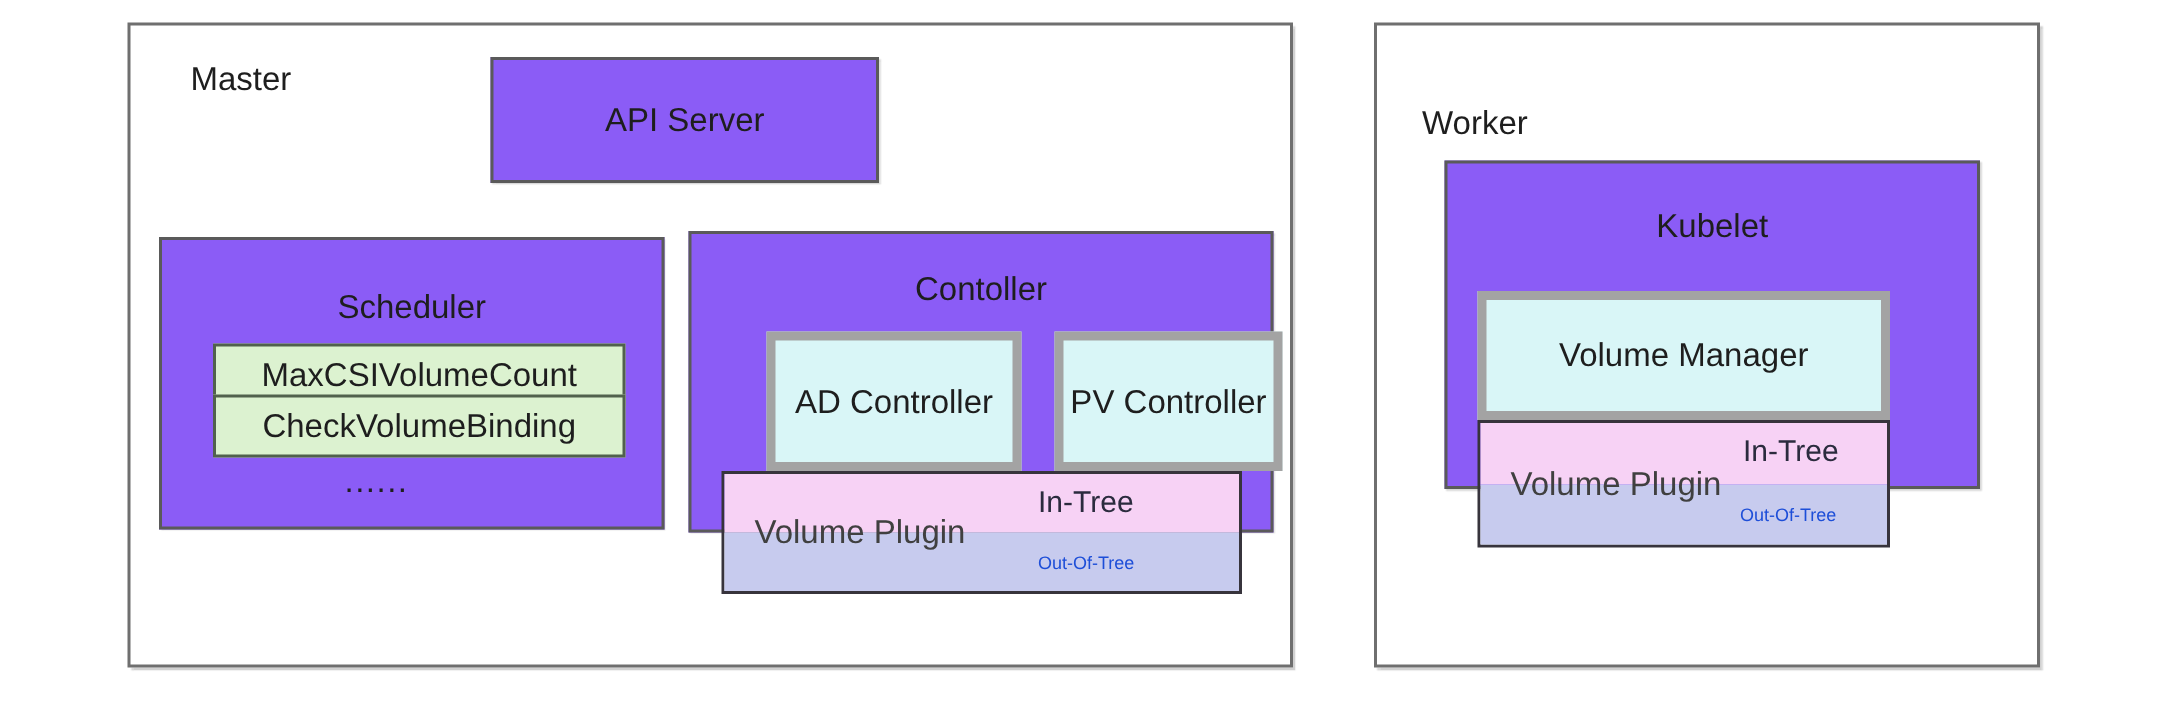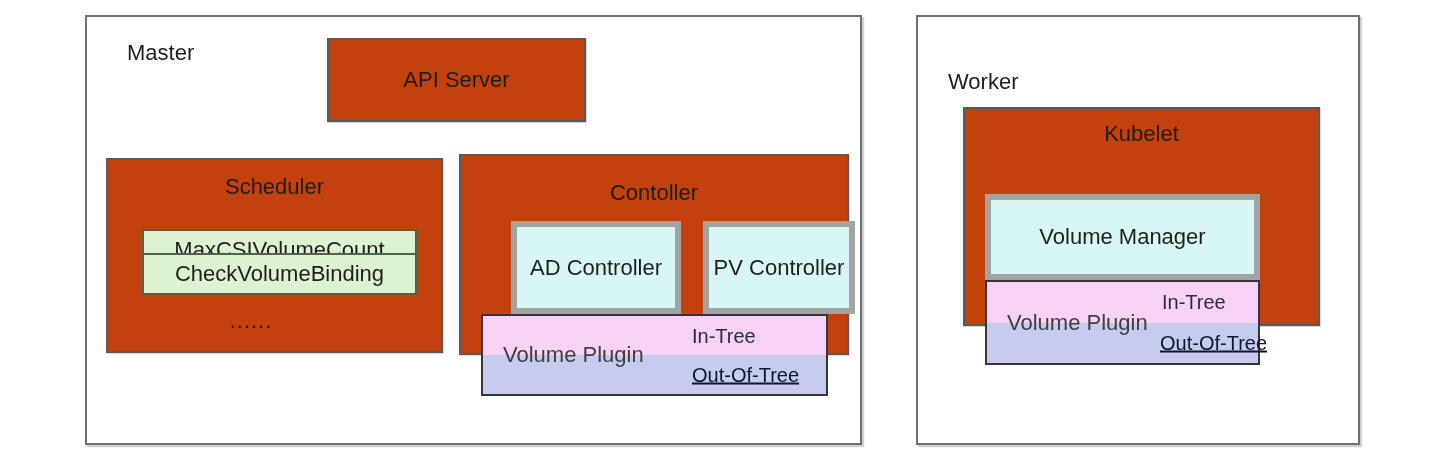--- a/index.html
+++ b/index.html
@@ -15,21 +15,21 @@
 
   
   .outer {
     background:#ffffff;
     border:2px solid #6f6f6f;
     box-shadow:2px 2px 1px rgba(0,0,0,0.18);
     z-index:1;
   }
   
   .inner {
-    background:#c2410c;
+    background:#8b5cf6;
     border:2px solid #5a5a5a;
     box-shadow:1px 1px 1px rgba(0,0,0,0.15);
     z-index:2;
   }
   .node-label { position:absolute; font-size:22px; z-index:3; }
   .box-title { text-align:center; font-size:22px; }
 
   .center { display:flex; align-items:center; justify-content:center; }
 
   .cyan {
@@ -56,46 +56,46 @@
   .vp-label {
     position:absolute; left:20px; top:50%; transform:translateY(-50%);
     font-size:22px; color:#404040; z-index:6; white-space:nowrap;
   }
   .vp-intree {
     position:absolute; top:25%; transform:translateY(-50%);
     font-size:20px; color:#2b2b3e; z-index:6; white-space:nowrap;
   }
   .vp-outtree {
     position:absolute; top:75%; transform:translateY(-50%);
-    font-size:20px; color:#0f172a; z-index:6; white-space:nowrap;text-decoration:underline;
+    font-size:12px; color:#1d4ed8; z-index:6; white-space:nowrap;
   }
 
   
   #master-box    { left:85px;  top:15px;  width:777px; height:430px; }
   #master-label  { left:127px; top:40px; }
   #api-server-box{ left:327px; top:38px;  width:259px; height:84px; font-size:22px; }
   #scheduler-box { left:106px; top:158px; width:337px; height:195px; }
-  #scheduler-box .box-title { padding-top:14px;text-align:center; }
+  #scheduler-box .box-title { padding-top:32px;text-align:center; }
   #predicate-1   { left:142px; top:229px; width:275px; height:42px;align-items:center; }
-  #predicate-2   { left:142px; top:253px; width:275px; height:42px; }
+  #predicate-2   { left:142px; top:263px; width:275px; height:42px; }
   #scheduler-dots{ position:absolute; left:106px; top:308px; width:290px;
                    text-align:center; font-size:22px; letter-spacing:1px; z-index:3; }
   #contoller-box { left:459px; top:154px; width:390px; height:201px; }
   #contoller-box .box-title { padding-top:24px;text-align:center; }
   #ad-controller-box { left:511px; top:221px; width:170px; height:93px; }
   #pv-controller-box { left:703px; top:221px; width:152px; height:93px; }
   #master-volume-plugin { left:481px; top:314px; width:347px; height:82px; }
   #master-volume-plugin .vp-intree  { left:209px; }
   #master-volume-plugin .vp-outtree { left:209px; }
 
   
   #worker-box    { left:916px; top:15px;  width:444px; height:430px; }
   #worker-label  { left:948px; top:40px;margin-top:29px; }
   #kubelet-box   { left:963px; top:107px; width:357px; height:219px; }
-  #kubelet-box .box-title { padding-top:12px; }
+  #kubelet-box .box-title { padding-top:29px; }
   #volume-manager-box { left:985px; top:194px; width:275px; height:86px; }
   #worker-volume-plugin { left:985px; top:280px; width:275px; height:85px; }
   #worker-volume-plugin .vp-intree  { left:175px; }
   #worker-volume-plugin .vp-outtree { left:173px; }
 </style>
 </head>
 <body>
 
 <div class="canvas">
 

